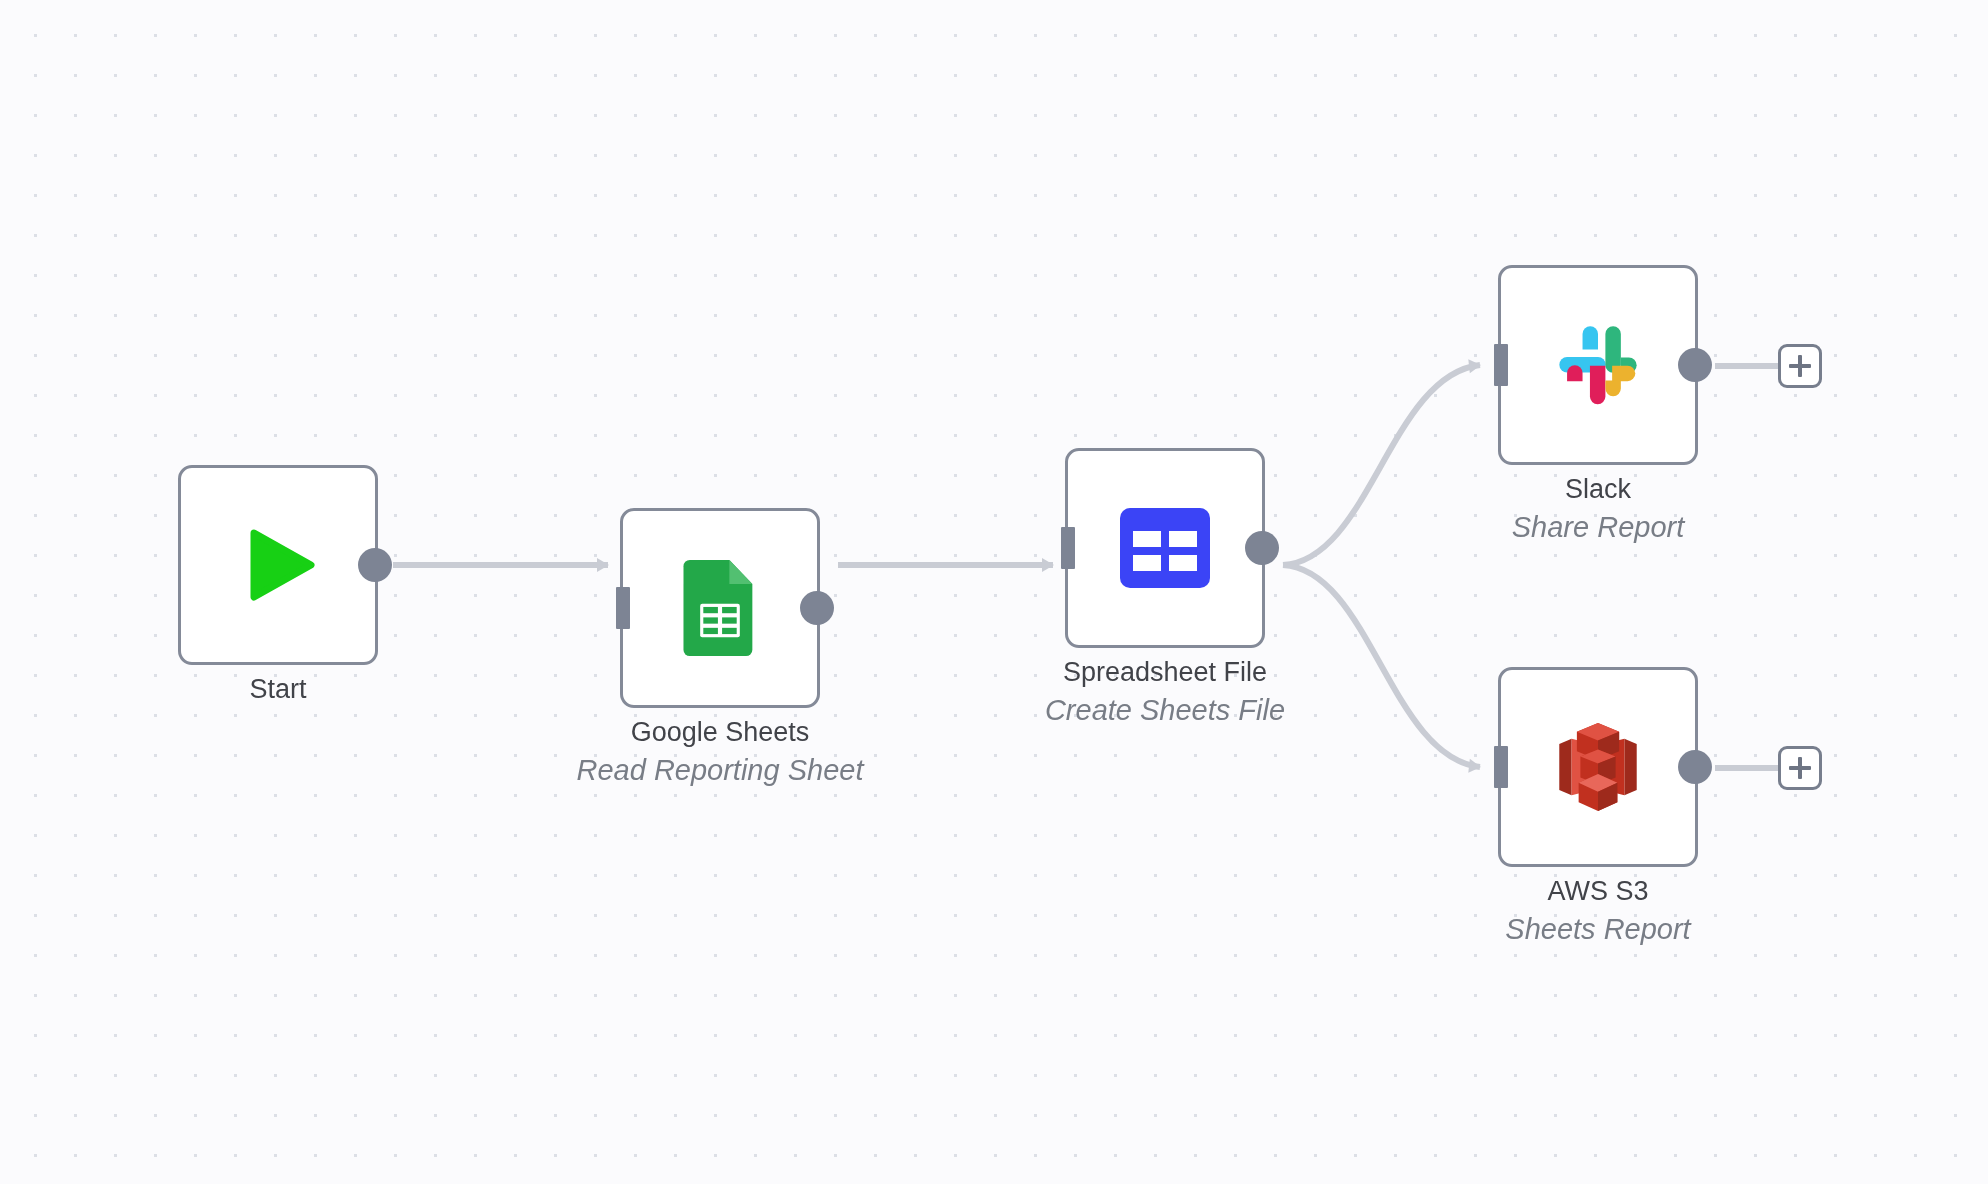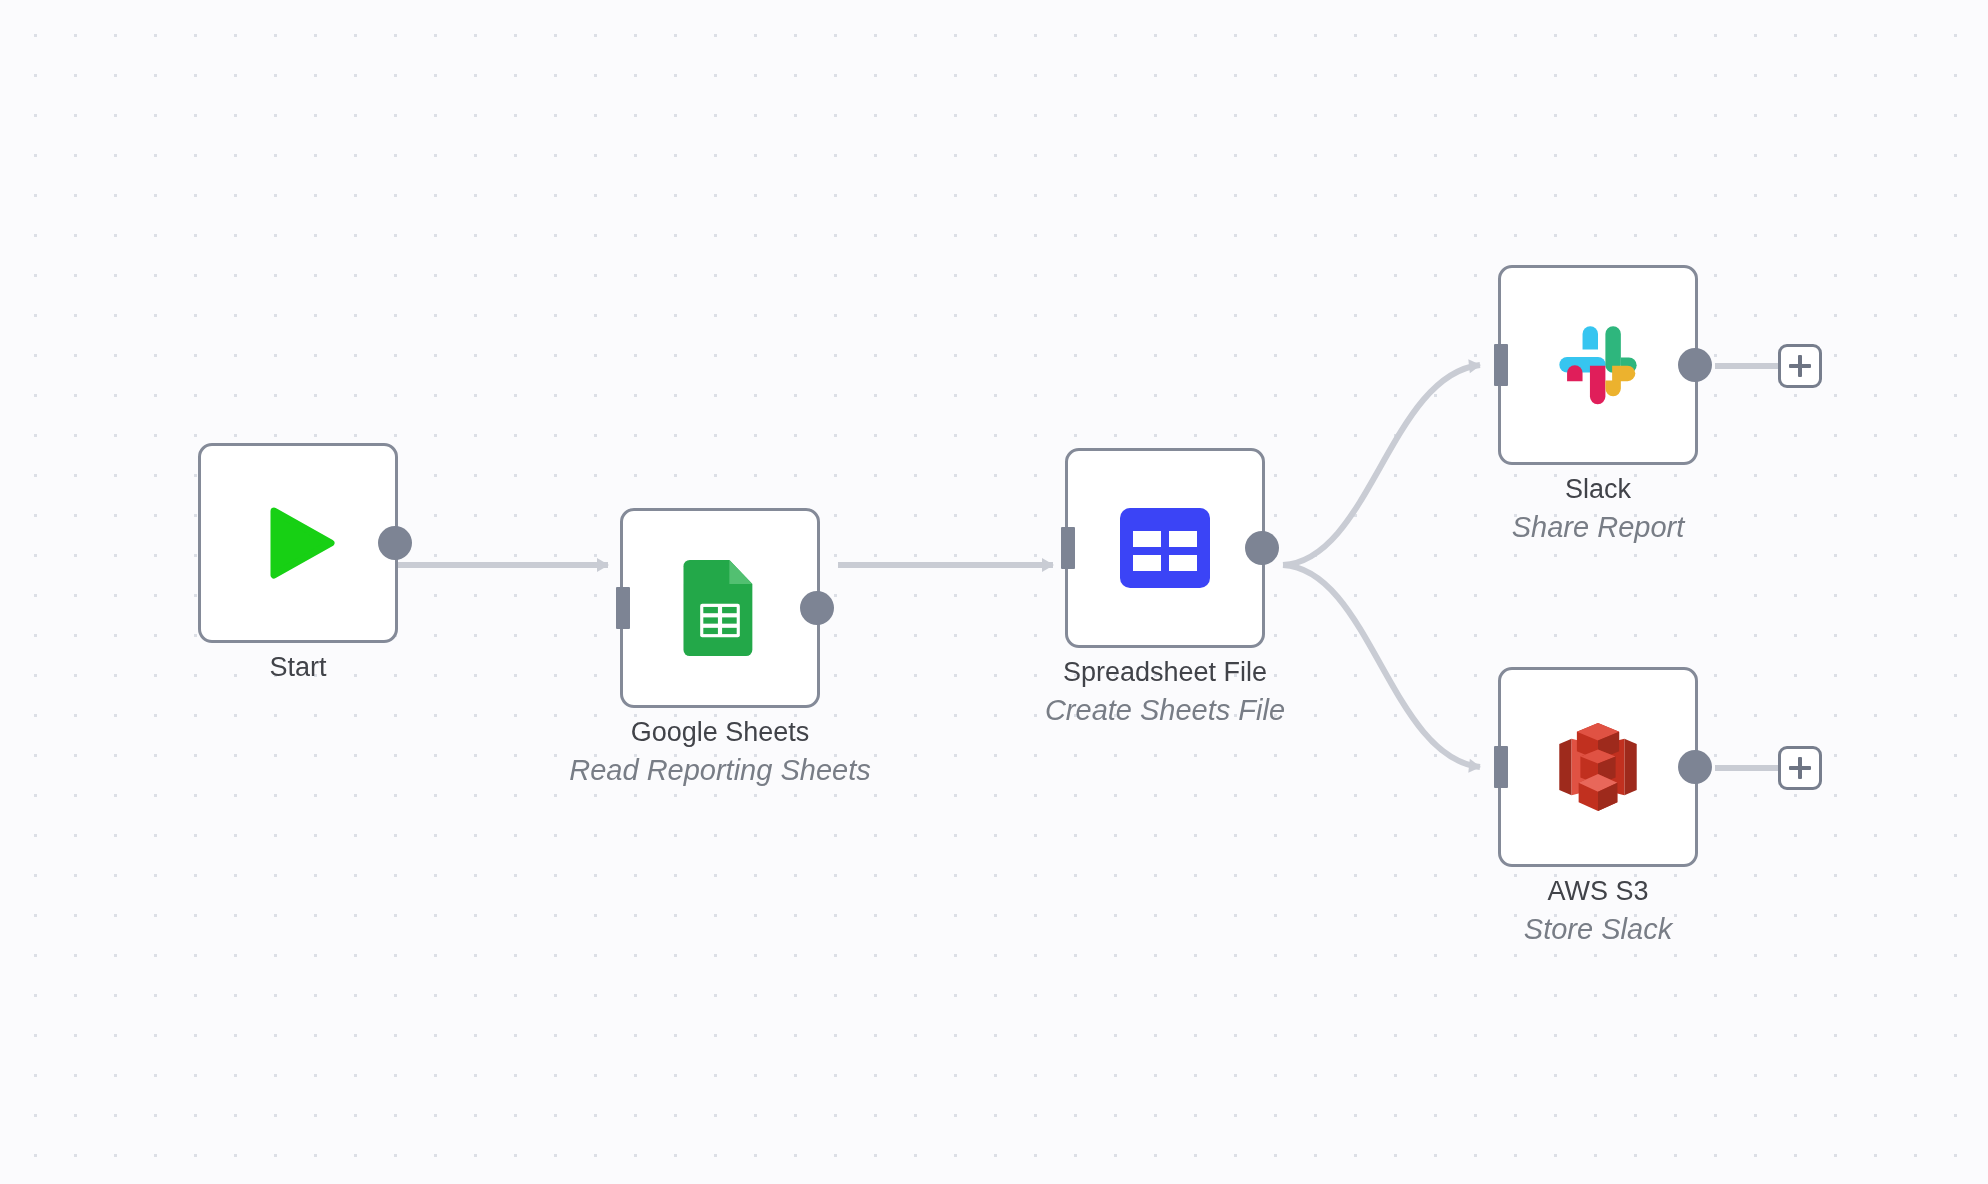--- a/index.html
+++ b/index.html
@@ -162,21 +162,21 @@
 
     <line x1="393" y1="565" x2="608" y2="565" stroke="#c9ccd4" stroke-width="6" marker-end="url(#arrow)"></line>
 
     <line x1="838" y1="565" x2="1053" y2="565" stroke="#c9ccd4" stroke-width="6" marker-end="url(#arrow)"></line>
 
     <path d="M 1283 565 C 1370 560 1390 375 1480 365" fill="none" stroke="#c9ccd4" stroke-width="6" marker-end="url(#arrow)"></path>
 
     <path d="M 1283 565 C 1370 570 1390 757 1480 767" fill="none" stroke="#c9ccd4" stroke-width="6" marker-end="url(#arrow)"></path>
   </svg>
 
-  <div class="node" style="left:178px; top:443px;margin-left:20px;">
+  <div class="node" style="left:178px; top:465px;">
     <div class="node-box">
       <span class="icon-wrap">
         <svg width="92" height="92" viewBox="0 0 92 92">
           <path d="M 22 14 L 79 46 L 22 78 Z" fill="#17d014" stroke="#17d014" stroke-width="7" stroke-linejoin="round"></path>
         </svg>
       </span>
       <span class="port-out"></span>
     </div>
     <div class="node-labels">
       <div class="node-title">Start</div>
@@ -200,21 +200,21 @@
           <rect x="19" y="55" width="14" height="6" fill="#23a849"></rect>
           <rect x="37" y="55" width="14" height="6" fill="#23a849"></rect>
           <rect x="19" y="65" width="14" height="6" fill="#23a849"></rect>
           <rect x="37" y="65" width="14" height="6" fill="#23a849"></rect>
         </svg>
       </span>
       <span class="port-out"></span>
     </div>
     <div class="node-labels">
       <div class="node-title">Google Sheets</div>
-      <div class="node-subtitle">Read Reporting Sheets</div>
+      <div class="node-subtitle">Read Reporting Sheet</div>
     </div>
   </div>
 
   <div class="node" style="left:1065px; top:448px;">
     <div class="node-box">
       <span class="port-in"></span>
       <span class="icon-wrap">
         <svg width="90" height="80" viewBox="0 0 90 80">
           <rect x="0" y="0" width="90" height="80" rx="10" fill="#3b44f6"></rect>
           <rect x="13" y="23" width="28" height="16" fill="#ffffff"></rect>
@@ -288,21 +288,21 @@
 
           <path d="M 50 60 L 72 70 L 72 92 L 50 102 L 28 92 L 28 70 Z" fill="#c1301f"></path>
           <path d="M 50 60 L 72 70 L 50 80 L 28 70 Z" fill="#e8675a"></path>
           <path d="M 50 80 L 72 70 L 72 92 L 50 102 Z" fill="#9e2a1c"></path>
         </svg>
       </span>
       <span class="port-out"></span>
     </div>
     <div class="node-labels">
       <div class="node-title">AWS S3</div>
-      <div class="node-subtitle">Store Slack</div>
+      <div class="node-subtitle">Sheets Report</div>
     </div>
   </div>
 
   <svg style="position:absolute; left:1715px; top:763px; width:85px; height:10px;">
     <line x1="0" y1="5" x2="85" y2="5" stroke="#c9ccd4" stroke-width="6"></line>
   </svg>
   <div class="add-btn" style="left:1778px; top:746px;">
     <span class="plus-h"></span>
     <span class="plus-v"></span>
   </div>

